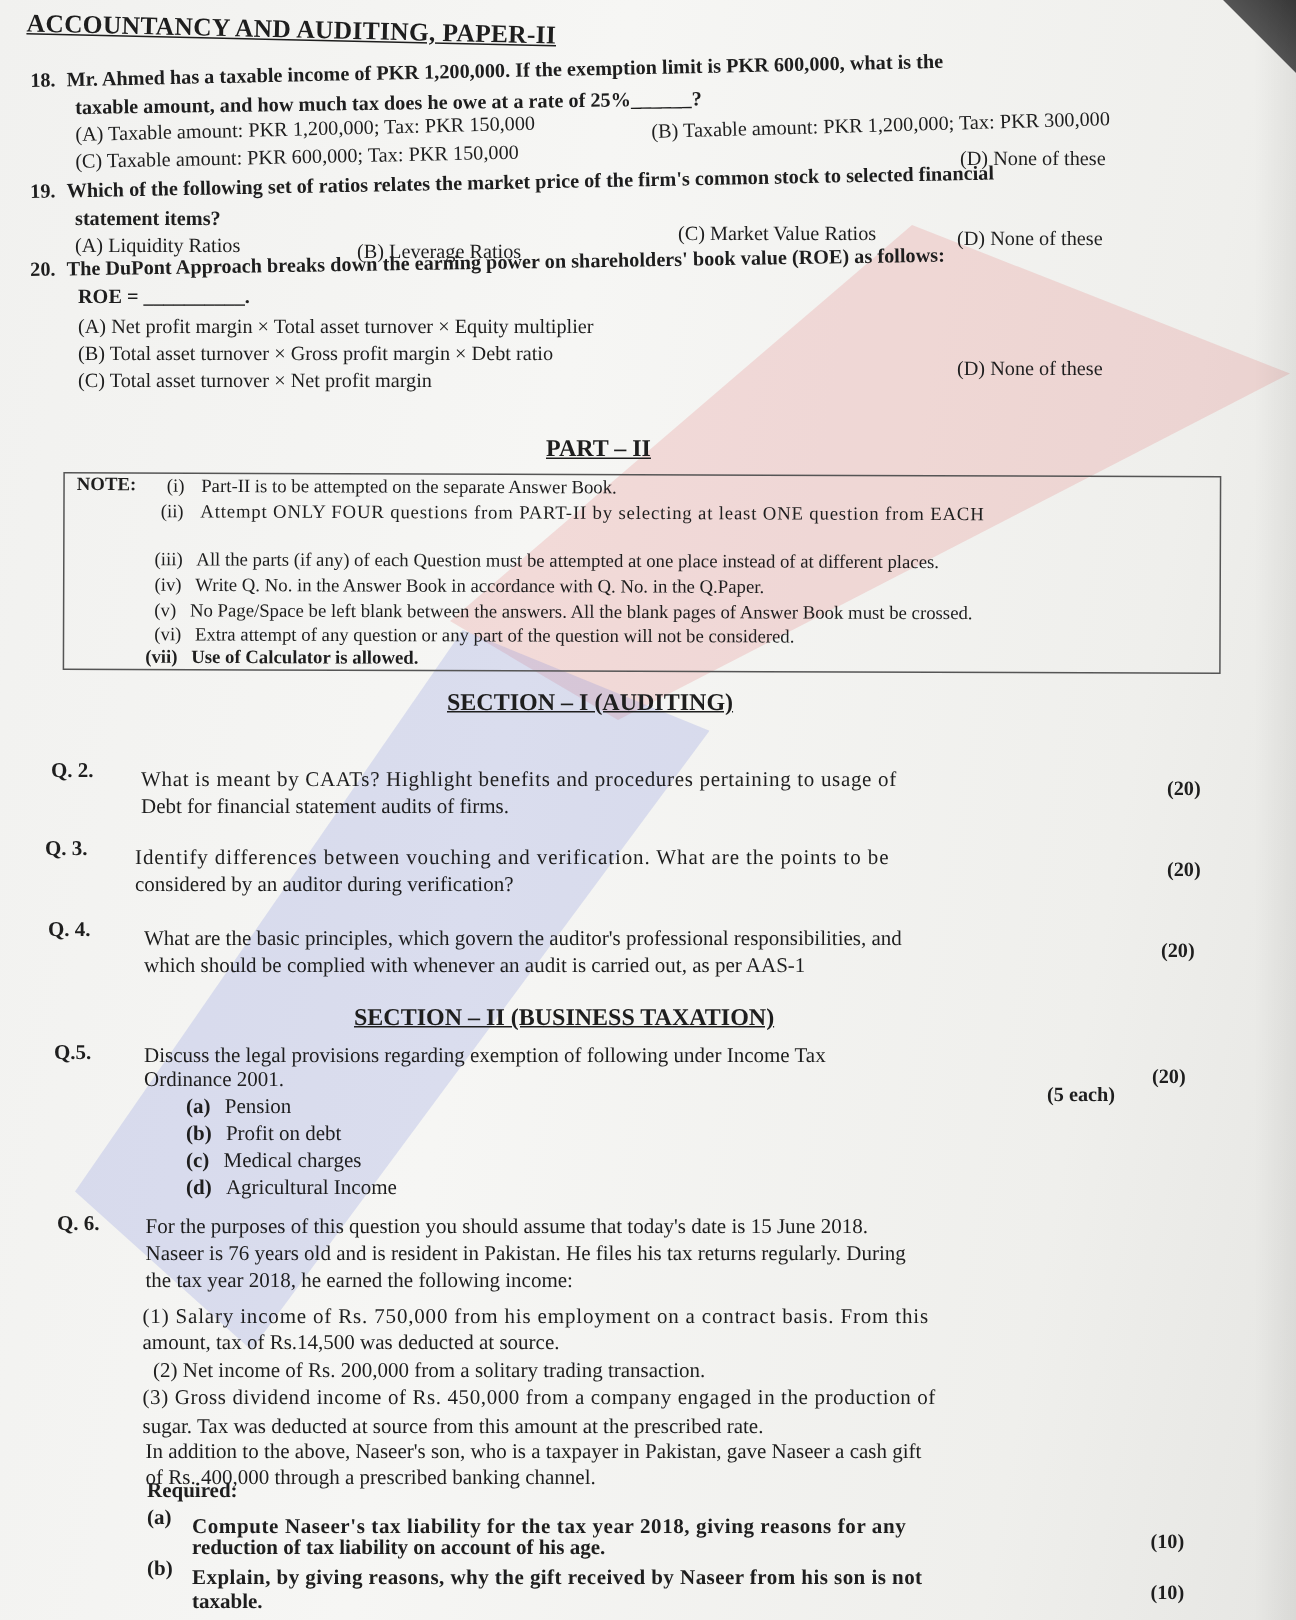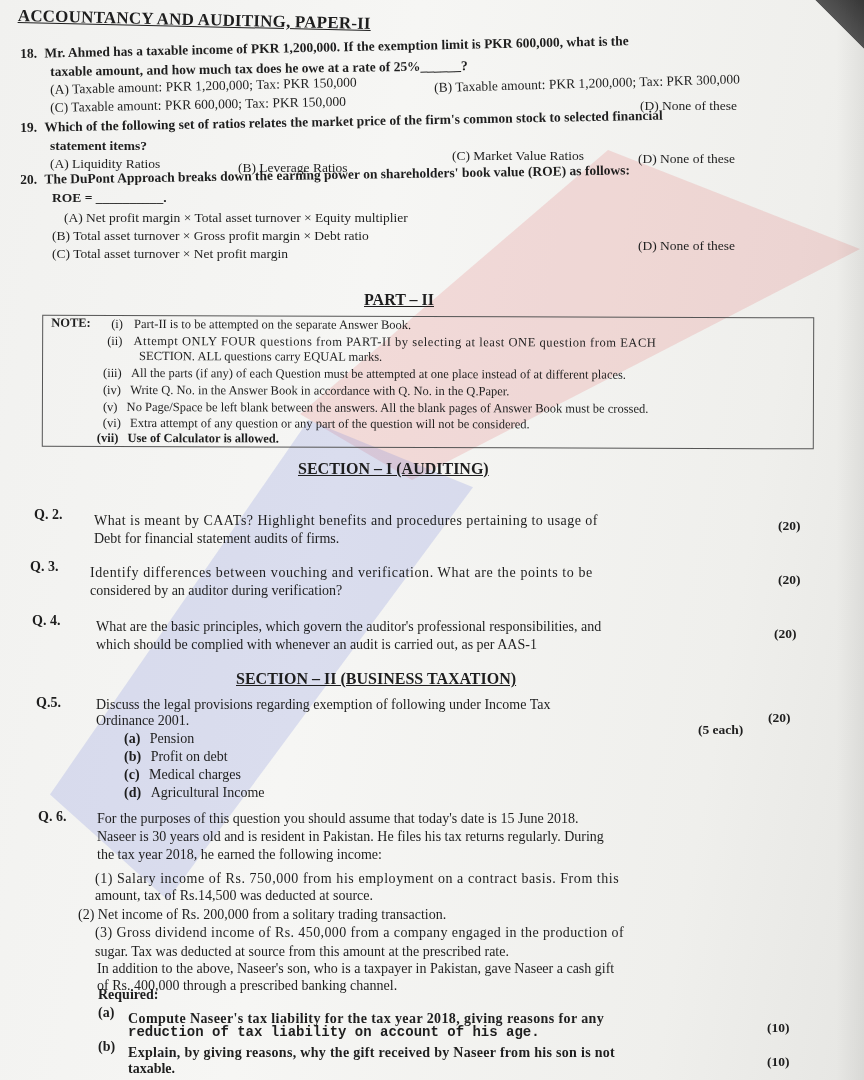--- a/index.html
+++ b/index.html
@@ -83,40 +83,39 @@
     <div class="abs mcq" style="left:452px; top:148px;">(C) Market Value Ratios</div>
     <div class="abs mcq" style="left:638px; top:151px;">(D)  None of these</div>
   </div>
 
   <div>
     <div class="abs mcq b" style="left:20px; top:172px; transform:rotate(-0.9deg); transform-origin:left top;">
       <span class="qnum">20.</span>
       <span style="margin-left:4px;">The DuPont Approach breaks down the earning power on shareholders' book value (ROE) as follows:</span>
     </div>
     <div class="abs mcq b" style="left:52px; top:190px;">ROE = __________.</div>
-    <div class="abs mcq" style="left:64px; top:210px;">(A) Net profit margin × Total asset turnover × Equity multiplier</div>
+    <div class="abs mcq" style="left:52px; top:210px;">(A) Net profit margin × Total asset turnover × Equity multiplier</div>
     <div class="abs mcq" style="left:52px; top:228px;">(B) Total asset turnover × Gross profit margin × Debt ratio</div>
     <div class="abs mcq" style="left:52px; top:246px;">(C) Total asset turnover × Net profit margin</div>
     <div class="abs mcq" style="left:638px; top:238px;">(D) None of these</div>
   </div>
 
   <div class="abs heading" style="left:364px; top:291px;text-decoration:underline;">PART – II</div>
 
   <div class="note-box">
     <div class="note-line b" style="left:8px; top:0px;">NOTE:</div>
 
     <div class="note-line" style="left:68px; top:1px;">
       <span>(i)</span>
       <span style="margin-left:8px;">Part-II is to be attempted on the separate Answer Book.</span>
     </div>
     <div class="note-line" style="left:64px; top:18px;">
       <span>(ii)</span>
       <span style="margin-left:8px; letter-spacing:0.55px;">Attempt ONLY FOUR questions from PART-II by selecting at least ONE question from EACH</span>
     </div>
-    <div class="note-line" style="left:96px; top:33px;">SECTION. ALL questions carry EQUAL marks.</div>
     <div class="note-line" style="left:60px; top:50px;">
       <span>(iii)</span>
       <span style="margin-left:6px;">All the parts (if any) of each Question must be attempted at one place instead of at different places.</span>
     </div>
     <div class="note-line" style="left:60px; top:67px;">
       <span>(iv)</span>
       <span style="margin-left:6px;">Write Q. No. in the Answer Book in accordance with Q. No. in the Q.Paper.</span>
     </div>
     <div class="note-line" style="left:60px; top:84px;">
       <span>(v)</span>
@@ -178,35 +177,35 @@
     </div>
     <div class="abs q" style="left:124px; top:784px;">
       <span class="b">(d)</span>
       <span style="margin-left:6px;">Agricultural Income</span>
     </div>
   </div>
 
   <div>
     <div class="abs q b" style="left:38px; top:808px;">Q. 6.</div>
     <div class="abs q" style="left:97px; top:810px;">For the purposes of this question you should assume that today's date is 15 June 2018.</div>
-    <div class="abs q" style="left:97px; top:828px;">Naseer is 30 years old and is resident in Pakistan. He files his tax returns regularly. During</div>
+    <div class="abs q" style="left:97px; top:828px;">Naseer is 76 years old and is resident in Pakistan. He files his tax returns regularly. During</div>
     <div class="abs q" style="left:97px; top:846px;">the tax year 2018, he earned the following income:</div>
     <div class="abs q" style="left:95px; top:870px; letter-spacing:0.55px;">(1) Salary income of Rs. 750,000 from his employment on a contract basis. From this</div>
     <div class="abs q" style="left:95px; top:887px;">amount, tax of Rs.14,500 was deducted at source.</div>
-    <div class="abs q" style="left:78px; top:906px;text-align:center;">(2) Net income of Rs. 200,000 from a solitary trading transaction.</div>
+    <div class="abs q" style="left:102px; top:906px;text-align:center;">(2) Net income of Rs. 200,000 from a solitary trading transaction.</div>
     <div class="abs q" style="left:95px; top:924px; letter-spacing:0.4px;">(3) Gross dividend income of Rs. 450,000 from a company engaged in the production of</div>
     <div class="abs q" style="left:95px; top:943px;">sugar. Tax was deducted at source from this amount at the prescribed rate.</div>
     <div class="abs q" style="left:97px; top:960px;">In addition to the above, Naseer's son, who is a taxpayer in Pakistan, gave Naseer a cash gift</div>
     <div class="abs q" style="left:97px; top:977px;">of Rs. 400,000 through a prescribed banking channel.</div>
     <div class="abs q b" style="left:98px; top:986px; margin-top:0;">Required:</div>
 
     <div>
       <div class="abs q b" style="left:98px; top:1004px;">(a)</div>
       <div class="abs q b" style="left:128px; top:1010px; letter-spacing:0.4px;">Compute Naseer's tax liability for the tax year 2018, giving reasons for any</div>
-      <div class="abs q b" style="left:128px; top:1024px;font-family:Liberation Mono, monospace;">reduction of tax liability on account of his age.</div>
+      <div class="abs q b" style="left:128px; top:1024px;">reduction of tax liability on account of his age.</div>
       <div class="marks" style="left:767px; top:1020px;">(10)</div>
     </div>
 
     <div>
       <div class="abs q b" style="left:98px; top:1038px;">(b)</div>
       <div class="abs q b" style="left:128px; top:1044px; letter-spacing:0.3px;">Explain, by giving reasons, why the gift received by Naseer from his son is not</div>
       <div class="abs q b" style="left:128px; top:1060px;">taxable.</div>
       <div class="marks" style="left:767px; top:1054px;">(10)</div>
     </div>
   </div>

